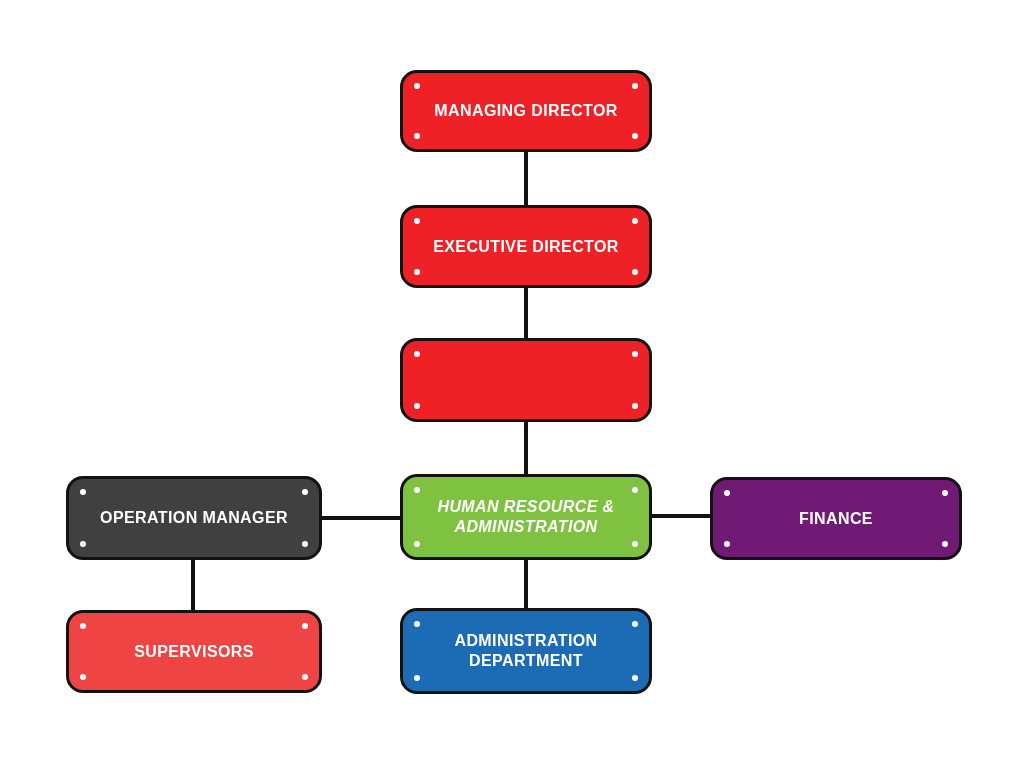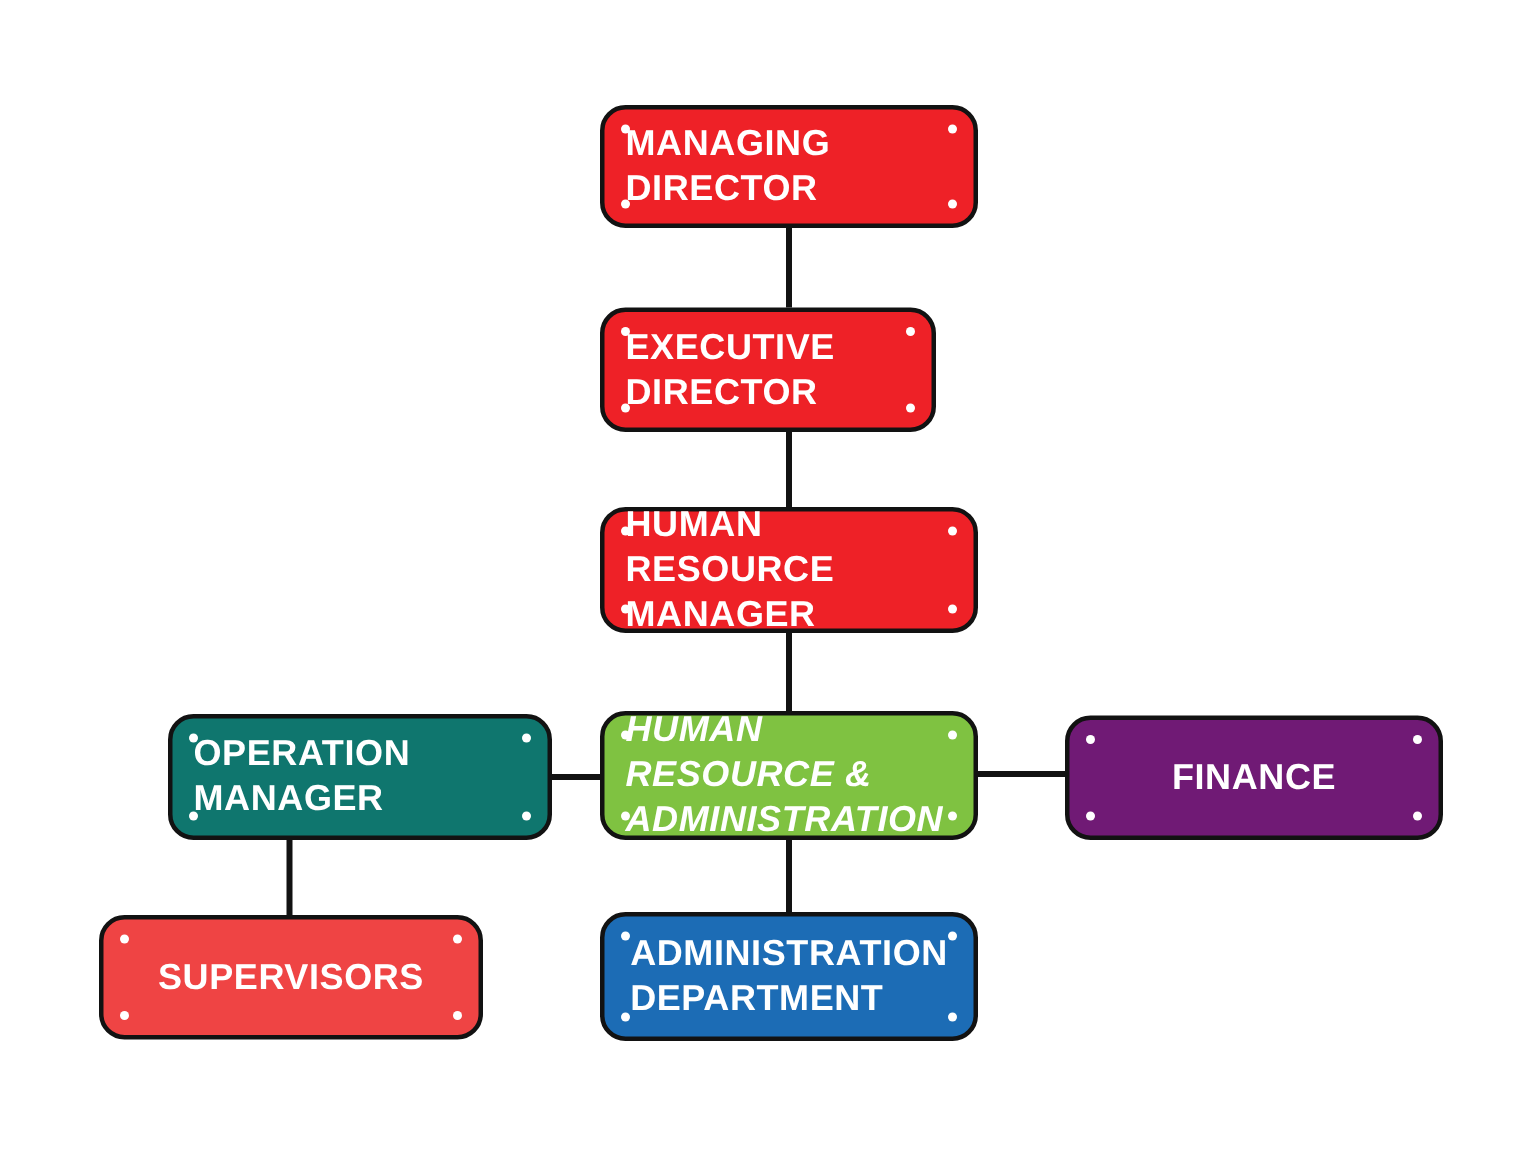--- a/index.html
+++ b/index.html
@@ -17,42 +17,43 @@
     border-radius: 17px;
     box-sizing: border-box;
     display: flex;
     align-items: center;
     justify-content: center;
     z-index: 2;
   }
   .node .label {
     color: #ffffff;
     font-weight: 700;
-    font-size: 24px;
+    font-size: 16px;
     line-height: 1.25;
     letter-spacing: 0.4px;
+    text-align: center;
     white-space: pre-line;
     padding: 0 14px;
   }
   .dot {
     position: absolute;
     width: 6px;
     height: 6px;
     border-radius: 50%;
     background: #ffffff;
   }
   .dot.tl { top: 10px;    left: 11px;  }
   .dot.tr { top: 10px;    right: 11px; }
   .dot.bl { bottom: 10px; left: 11px;  }
   .dot.br { bottom: 10px; right: 11px; }
   .edge { position: absolute; background: #121212; z-index: 1; }
 
   
   .n-md  { left: 400px; top:  70px; width: 252px; height: 82px; }
-  .n-ed  { left: 400px; top: 205px; width: 224px; height: 83px; }
+  .n-ed  { left: 400px; top: 205px; width: 252px; height: 83px; }
   .n-hrm { left: 400px; top: 338px; width: 252px; height: 84px; }
   .n-om  { left:  66px; top: 476px; width: 256px; height: 84px; }
   .n-hra { left: 400px; top: 474px; width: 252px; height: 86px; font-style: italic; }
   .n-fin { left: 710px; top: 477px; width: 252px; height: 83px; }
   .n-sup { left:  66px; top: 610px; width: 256px; height: 83px; }
   .n-adm { left: 400px; top: 608px; width: 252px; height: 86px; }
 
   
   .e-md-ed   { left: 524px; top: 152px; width:  4px; height: 53px; }
   .e-ed-hrm  { left: 524px; top: 288px; width:  4px; height: 50px; }
@@ -89,25 +90,23 @@
     <i class="dot bl"></i>
     <i class="dot br"></i>
     <span class="label">EXECUTIVE DIRECTOR</span>
   </div>
 
   <div class="node n-hrm" style="background-color: rgb(238, 33, 39);">
     <i class="dot tl"></i>
     <i class="dot tr"></i>
     <i class="dot bl"></i>
     <i class="dot br"></i>
-    <span class="label">HUMAN RESOURCE
-MANAGER</span>
   </div>
 
-  <div class="node n-om" style="background-color: #0f766e; margin-left: 46px;">
+  <div class="node n-om" style="background-color: #404040;">
     <i class="dot tl"></i>
     <i class="dot tr"></i>
     <i class="dot bl"></i>
     <i class="dot br"></i>
     <span class="label">OPERATION MANAGER</span>
   </div>
 
   <div class="node n-hra" style="background-color: rgb(127, 194, 65);">
     <i class="dot tl"></i>
     <i class="dot tr"></i>

